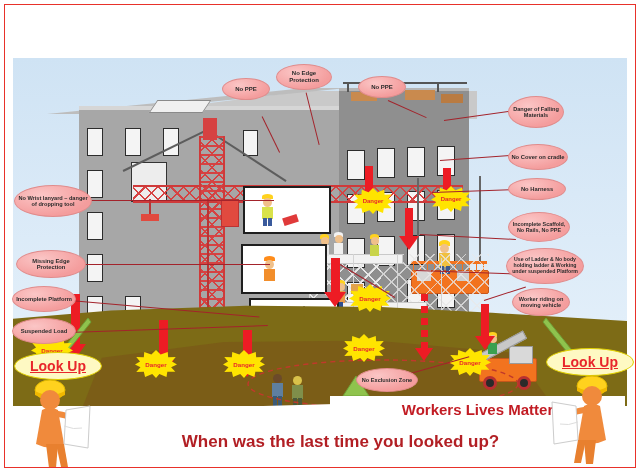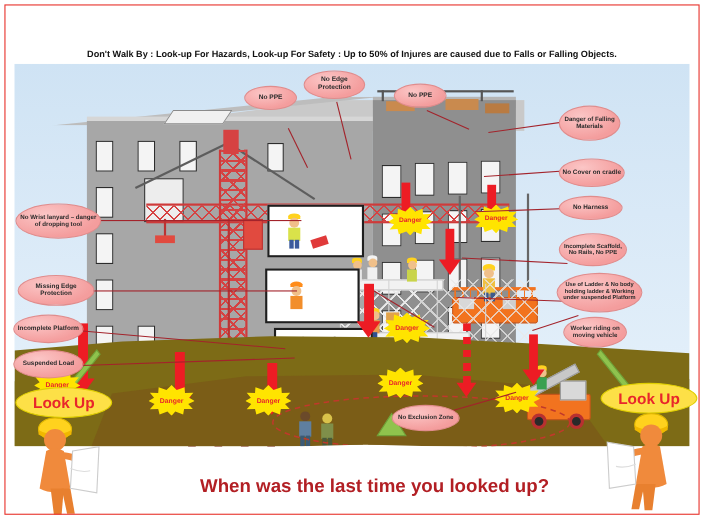--- a/index.html
+++ b/index.html
@@ -82,39 +82,38 @@
      clip-path:polygon(50% 0,61% 16%,78% 7%,79% 26%,97% 25%,88% 41%,100% 52%,86% 62%,96% 78%,77% 78%,75% 96%,58% 86%,50% 100%,41% 86%,24% 96%,21% 78%,3% 79%,13% 62%,0 52%,12% 41%,3% 25%,21% 26%,22% 7%,39% 16%);}
 
   
   .callout{position:absolute;background:#f4a0a0;border:1px solid #e08c8c;border-radius:50%;
      display:flex;align-items:center;justify-content:center;text-align:center;
      color:#2b2b2b;font-weight:bold;line-height:1.12;z-index:30;padding:2px;box-sizing:border-box;
      background:radial-gradient(ellipse at 35% 30%,#fbc6c6 0%,#f49d9d 70%);}
   .leader{position:absolute;background:#a3232b;height:1.2px;transform-origin:left center;z-index:28;}
 
   
-  .lookup{position:absolute;width:86px;height:26px;border-radius:50%;background:#fde047;
+  .lookup{position:absolute;width:86px;height:26px;border-radius:50%;background:#fef9c3;
      border:1.2px solid #e0cf00;display:flex;align-items:center;justify-content:center;
-     color:#e8262b;font-size:14px;font-weight:bold;z-index:45;}
+     color:#e8262b;font-size:14px;font-weight:bold;z-index:45;text-decoration:underline;}
 
   
   #wlm{position:absolute;left:330px;top:396px;width:295px;height:26px;background:#fff;
        display:flex;align-items:center;justify-content:center;z-index:46;}
   #wlm span{color:#c21c24;font-size:15px;font-weight:bold;}
   #closing{position:absolute;left:0;top:432px;width:640px;text-align:center;z-index:46;}
   #closing span{color:#b21f24;font-size:17px;font-weight:bold;margin-left:41px;}
   #white-strip{position:absolute;left:5px;top:424px;width:630px;height:43px;background:#fff;z-index:44;}
   .wedge{position:absolute;background:#fff;z-index:43;}
 </style>
 </head>
 <body>
 
 <div id="poster">
 
-  <div id="subtitle">Don't Walk By : Look-up For Hazards, Look-up For Safety : Up to 50% of Injures are caused due to Falls or Falling Objects.</div>
 
   <div id="scene">
     <div class="sky"></div>
 
     <div class="bldg-roof"></div>
     <div class="bldg-roof2"></div>
     <div class="roof-edge"></div>
     <div class="parapet"></div>
     <div class="bldg-face"></div>
     <div class="bldg-side"></div>
@@ -409,18 +408,21 @@
       <path d="M36 40 q-16 2 -20 12" stroke="#f08a3c" stroke-width="6" fill="none" stroke-linecap="round"></path>
       <path d="M28 36 L4 32 L6 74 L30 70 Z" fill="#ffffff" stroke="#cccccc" stroke-width="1"></path>
       <path d="M30 52 q-10 4 -18 2" stroke="#dddddd" stroke-width="1" fill="none"></path>
     </svg>
   </div>
 
   <div class="wedge" style="left:5px;top:404px;width:330px;height:22px;clip-path:polygon(0 40%,100% 0,100% 100%,0 100%);"></div>
   <div class="wedge" style="left:330px;top:404px;width:305px;height:22px;clip-path:polygon(0 0,100% 36%,100% 100%,0 100%);"></div>
   <div id="white-strip"></div>
 
+  <div id="wlm">
+    <span>Workers Lives Matter</span>
+  </div>
   <div id="closing">
     <span>When was the last time you looked up?</span>
   </div>
 
   <div id="border"></div>
 </div>
 
 </body></html>

